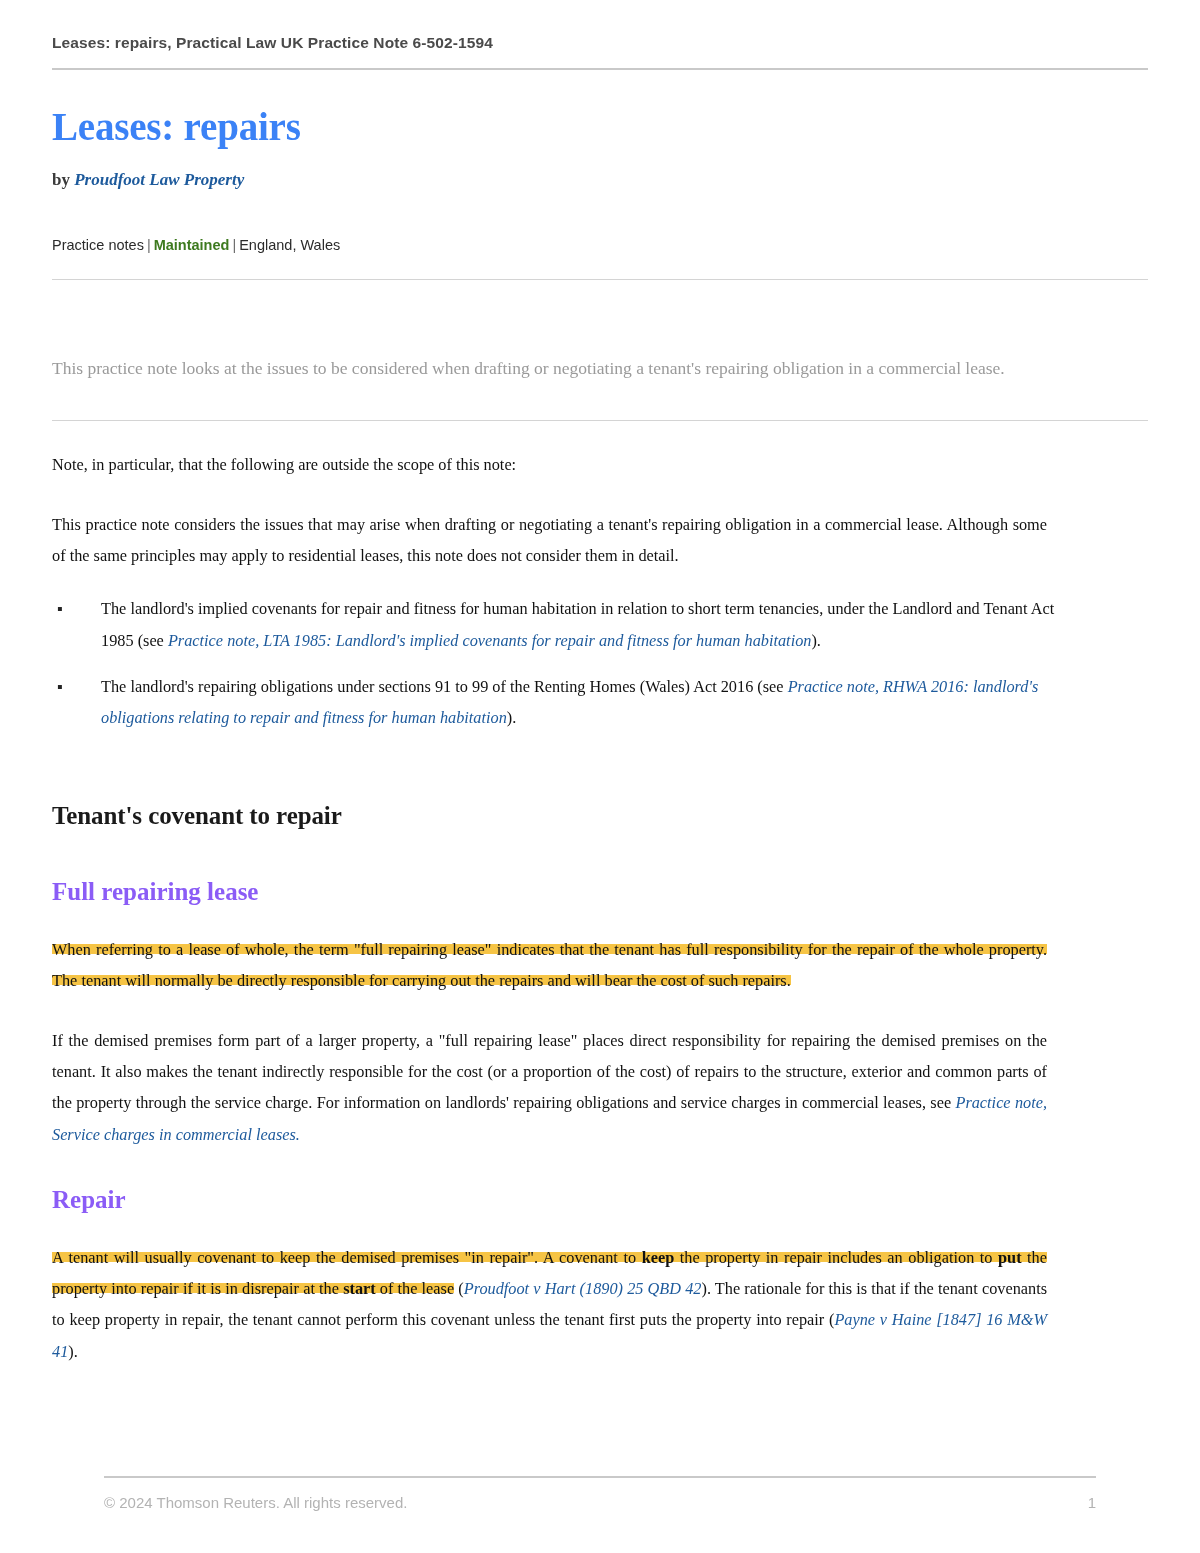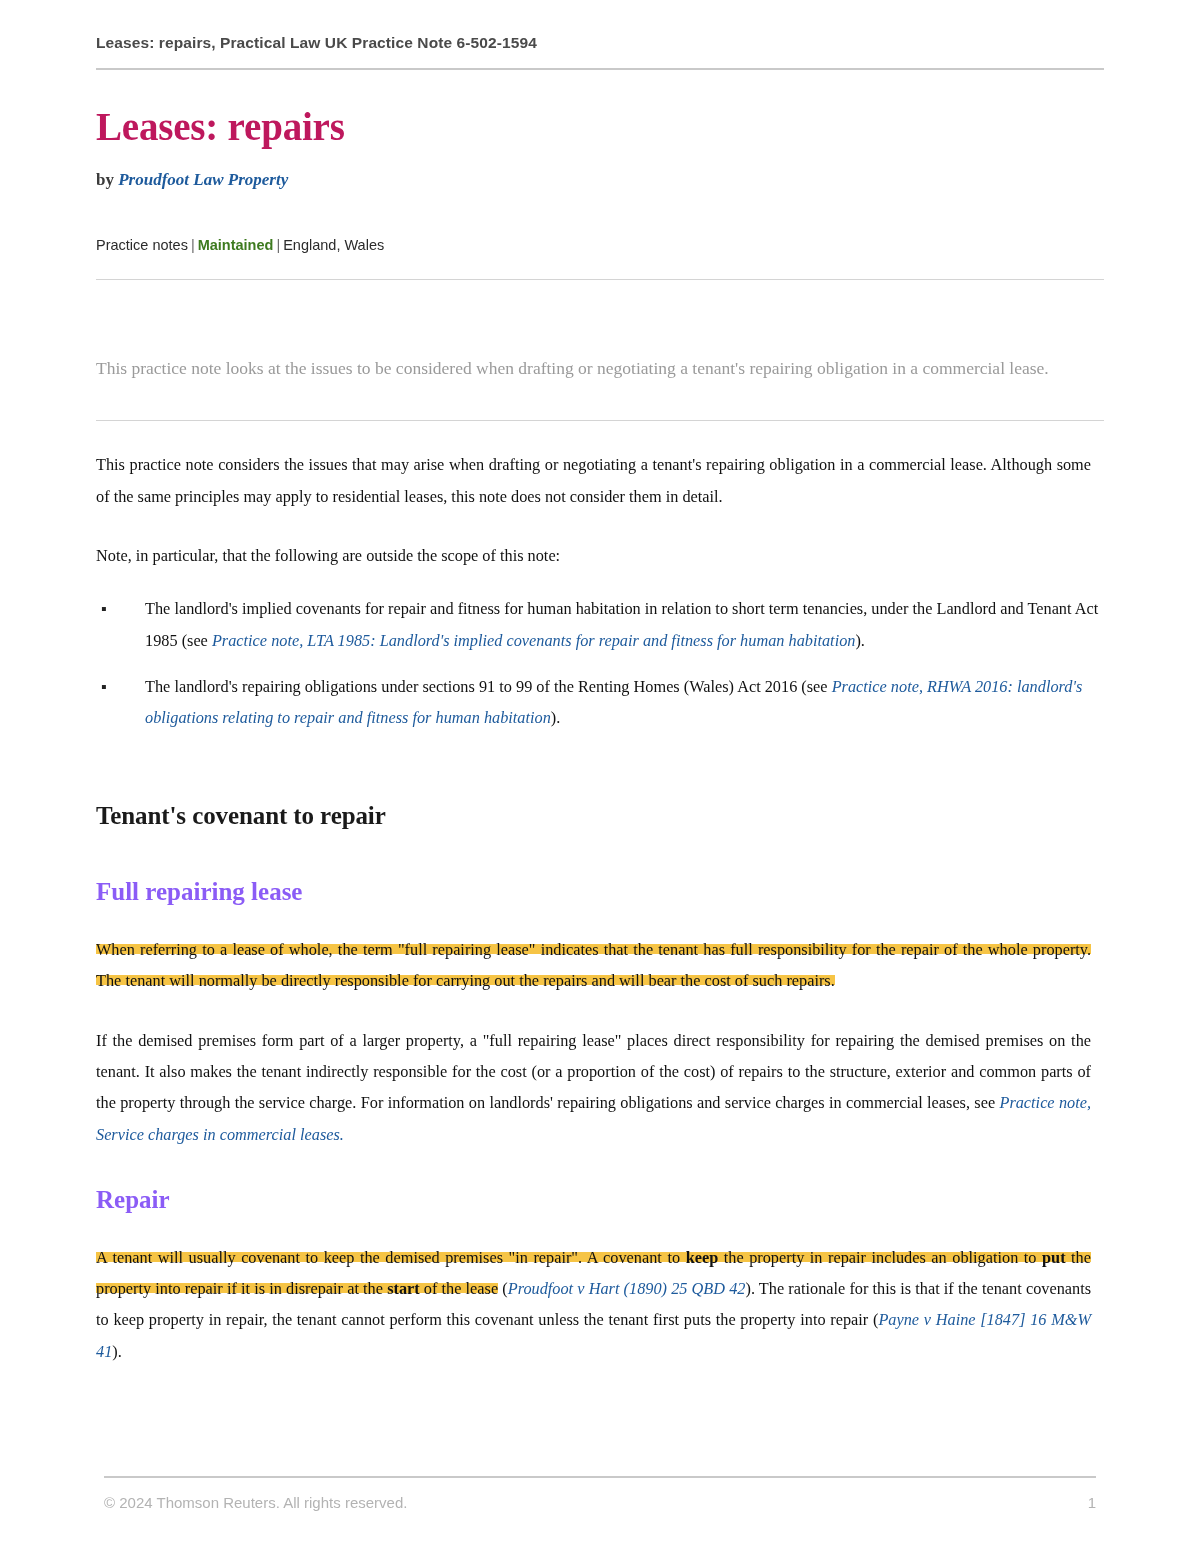--- a/index.html
+++ b/index.html
@@ -14,21 +14,21 @@
     color: #1a1a1a;
     position: relative;
     overflow: hidden;
   }
   .page {
     position: absolute;
     left: 0; top: 0;
     width: 1200px;
     height: 1553px;
     box-sizing: border-box;
-    padding: 0 96px;
+    padding: 0 52px;
   }
 
   
   .running-header {
     padding-top: 34px;
     font-family: "Liberation Sans", "DejaVu Sans", sans-serif;
     font-size: 15.5px;
     font-weight: bold;
     color: #4a4a4a;
     letter-spacing: 0.1px;
@@ -40,21 +40,21 @@
     margin-top: 16px;
   }
   .rule.thin { height: 1px; background: #d4d4d4; }
 
   
   .doc-title {
     font-size: 39px;
     font-weight: bold;
     letter-spacing: -0.2px;
     margin: 36px 0 0 0;
-    color: #be185d;
+    color: #3b82f6;
     line-height: 1.1;
   }
   .byline {
     margin-top: 21px;
     font-size: 17px;
     color: #3b3b3b;
     font-weight: bold;
   }
   .byline .author {
     color: #1d5a9c;
@@ -189,23 +189,23 @@
 
   <div class="meta-line"><span>Practice notes</span><span class="sep">|</span><span class="status">Maintained</span><span class="sep">|</span><span>England, Wales</span></div>
 
   <div class="rule thin rule-meta"></div>
 
   <div class="abstract">This practice note looks at the issues to be considered when drafting or negotiating a tenant's repairing obligation in a commercial lease.</div>
 
   <div class="rule thin rule-abstract"></div>
 
 
+  <p class="body tight">Note, in particular, that the following are outside the scope of this note:</p>
+
   <p class="body">This practice note considers the issues that may arise when drafting or negotiating a tenant's repairing obligation in a commercial lease. Although some of the same principles may apply to residential leases, this note does not consider them in detail.</p>
-
-  <p class="body tight">Note, in particular, that the following are outside the scope of this note:</p>
 
   <ul class="bullets">
     <li>
       <span class="dot">▪</span><span>The landlord's implied covenants for repair and fitness for human habitation in relation to short term tenancies, under the Landlord and Tenant Act 1985 (see </span><span class="lnk">Practice note, LTA 1985: Landlord's implied covenants for repair and fitness for human habitation</span><span>).</span>
     </li>
     <li>
       <span class="dot">▪</span><span>The landlord's repairing obligations under sections 91 to 99 of the Renting Homes (Wales) Act 2016 (see </span><span class="lnk">Practice note, RHWA 2016: landlord's obligations relating to repair and fitness for human habitation</span><span>).</span>
     </li>
   </ul>
 

